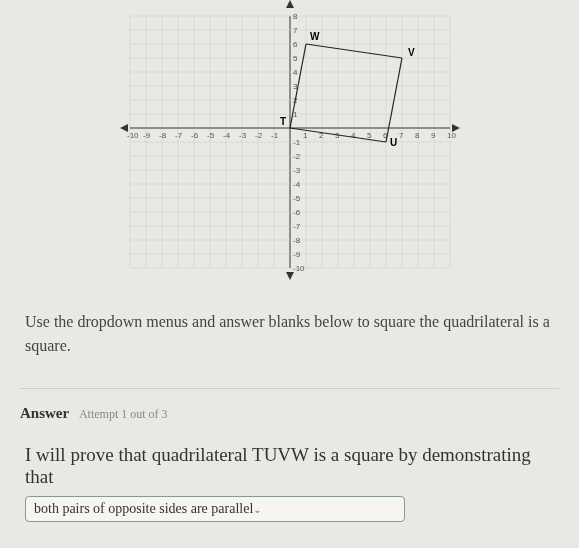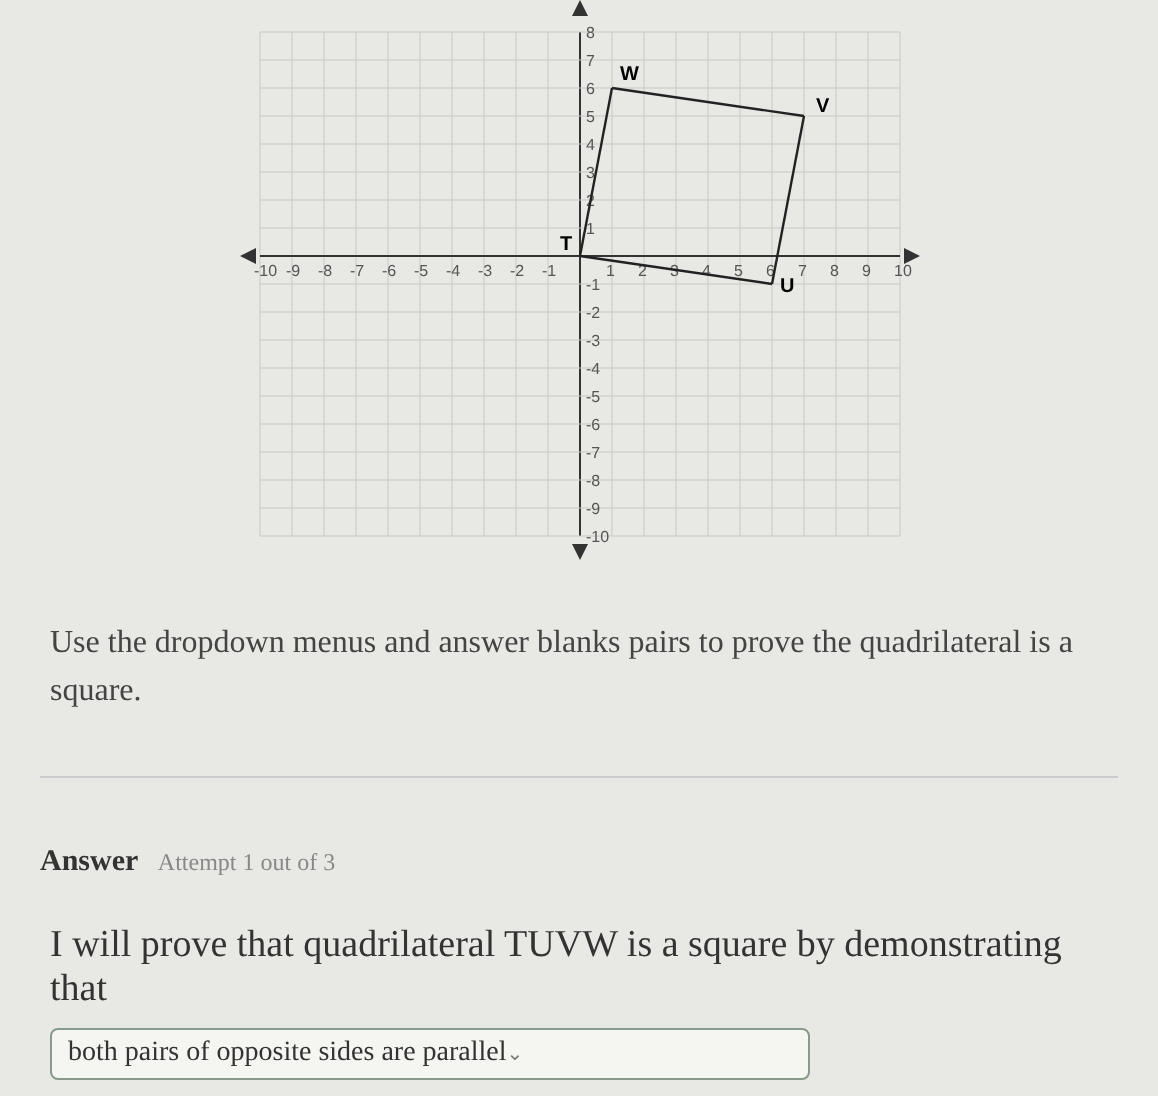--- a/index.html
+++ b/index.html
@@ -8,21 +8,21 @@
 .graph-wrap{display:flex;justify-content:center;padding:0 0 25px 0}
 .graph{position:relative;width:340px;height:280px}
 .grid{position:absolute;left:0;top:0;width:100%;height:100%}
 .grid line{stroke:#c8c8c5;stroke-width:0.5}
 .grid line.axis{stroke:#333;stroke-width:1}
 .grid text{font-size:8px;fill:#555;font-family:Arial}
 .shape line{stroke:#222;stroke-width:1.2}
 .shape text{font-size:10px;fill:#000;font-weight:bold;font-family:Arial}
 .arrow{fill:#333}
 .instructions{font-size:16px;color:#444;line-height:1.5;padding:5px 5px 30px 5px}
-.answer-section{border-top:1px solid #ccc;padding-top:34px}
+.answer-section{border-top:1px solid #ccc;padding-top:16px}
 .answer-header{font-size:15px;color:#444;padding-bottom:22px}
 .answer-label{font-weight:bold;color:#333}
 .attempt{color:#888;font-size:12px;margin-left:6px}
 .proof-text{font-size:19px;color:#333;padding:0 5px 8px 5px}
 .dropdown{margin:0 5px;display:flex;align-items:center;border:1px solid #8a9a8a;border-radius:4px;background:#f5f5f2;padding:4px 8px;width:380px;cursor:pointer;font-size:14px;color:#333}
 .chev{font-size:10px;color:#777}
 </style>
 </head>
 <body>
 
@@ -123,21 +123,21 @@
             <line x1="186" y1="44" x2="170" y2="128"></line>
             <text x="160" y="125">T</text>
             <text x="270" y="146">U</text>
             <text x="288" y="56">V</text>
             <text x="190" y="40">W</text>
           </g>
       </svg>
     </div>
   </div>
 
-  <p class="instructions">Use the dropdown menus and answer blanks pairs to prove the quadrilateral is a square.</p>
+  <p class="instructions">Use the dropdown menus and answer blanks below to square the quadrilateral is a square.</p>
 
   <div class="answer-section">
     <div class="answer-header">
       <span class="answer-label">Answer</span>
       <span class="attempt">Attempt 1 out of 3</span>
     </div>
     <p class="proof-text">I will prove that quadrilateral TUVW is a square by demonstrating that</p>
     <div class="dropdown">
       <span>both pairs of opposite sides are parallel</span>
       <span class="chev">⌄</span>

